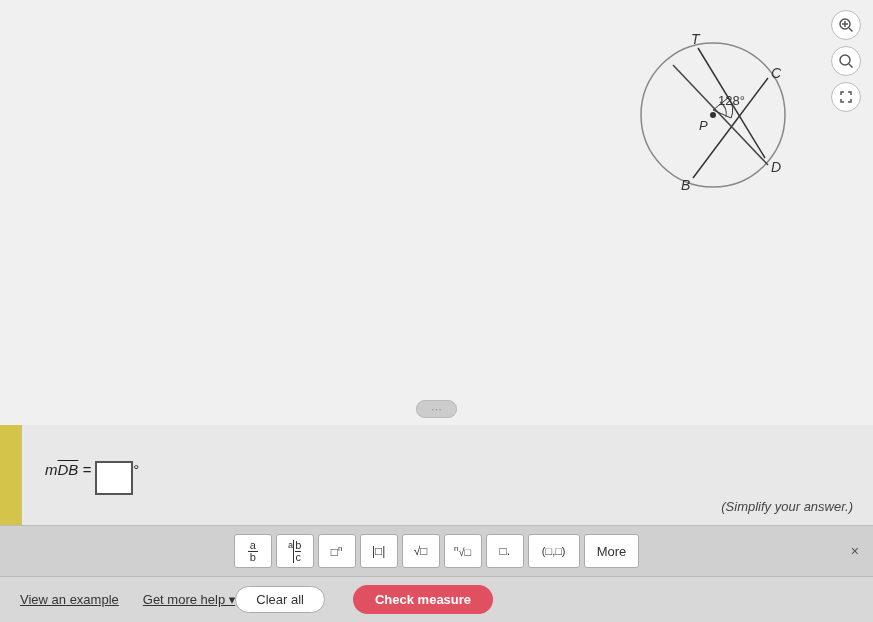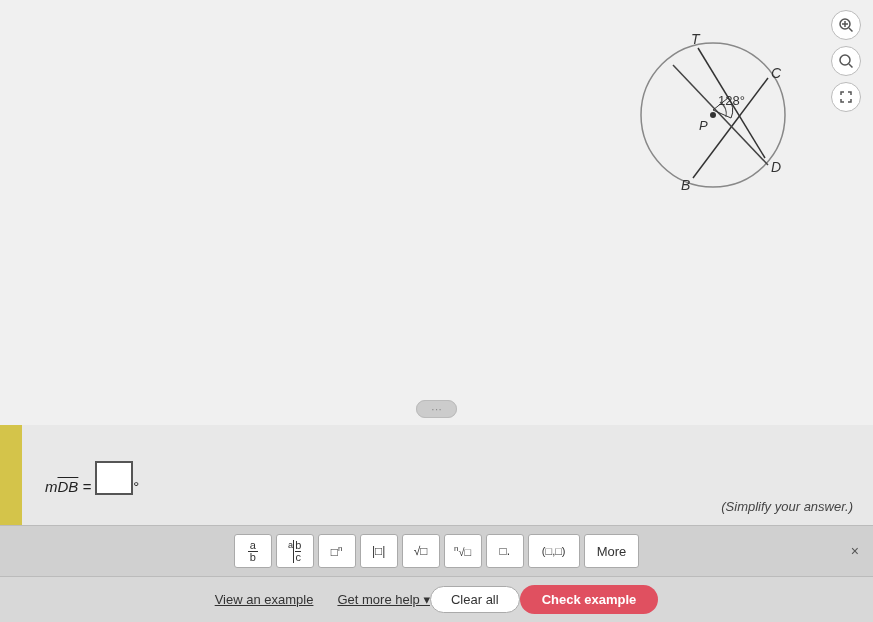--- a/index.html
+++ b/index.html
@@ -60,21 +60,21 @@
       background: #ccc;
       border-radius: 10px;
       padding: 2px 14px;
       font-size: 11px;
       color: #888;
       border: 1px solid #bbb;
     }
 
     .answer-row {
       display: flex;
-      align-items: flex-end;
+      align-items: flex-start;
       gap: 0;
       margin-top: 16px;
       padding-left: 10px;
     }
 
     .mdb-label {
       font-size: 15px;
       font-style: italic;
       color: #222;
       margin-right: 4px;
@@ -164,21 +164,21 @@
       cursor: pointer;
       padding: 4px 6px;
     }
 
     
     .bottom-bar {
       background: #d8d8d8;
       padding: 8px 20px;
       display: flex;
       align-items: center;
-      justify-content: center;
+      justify-content: flex-start;
       border-top: 1px solid #bbb;
     }
 
     .bottom-left {
       display: flex;
       gap: 24px;
     }
 
     .bottom-link {
       font-size: 13px;
@@ -368,19 +368,19 @@
     </button>
 
     <span class="close-x">×</span>
   </div>
 
   <div class="bottom-bar">
     <div class="bottom-left">
       <span class="bottom-link">View an example</span>
       <span class="bottom-link">Get more help ▾</span>
     </div>
-    <div style="display:flex; gap:0; align-items:center;">
+    <div style="display:flex; gap:28px; align-items:center;">
       <button class="clear-all-btn">Clear all</button>
-      <button class="check-answer-btn">Check example</button>
+      <button class="check-answer-btn">Check measure</button>
     </div>
   </div>
 
 </div>
 
 </body></html>

